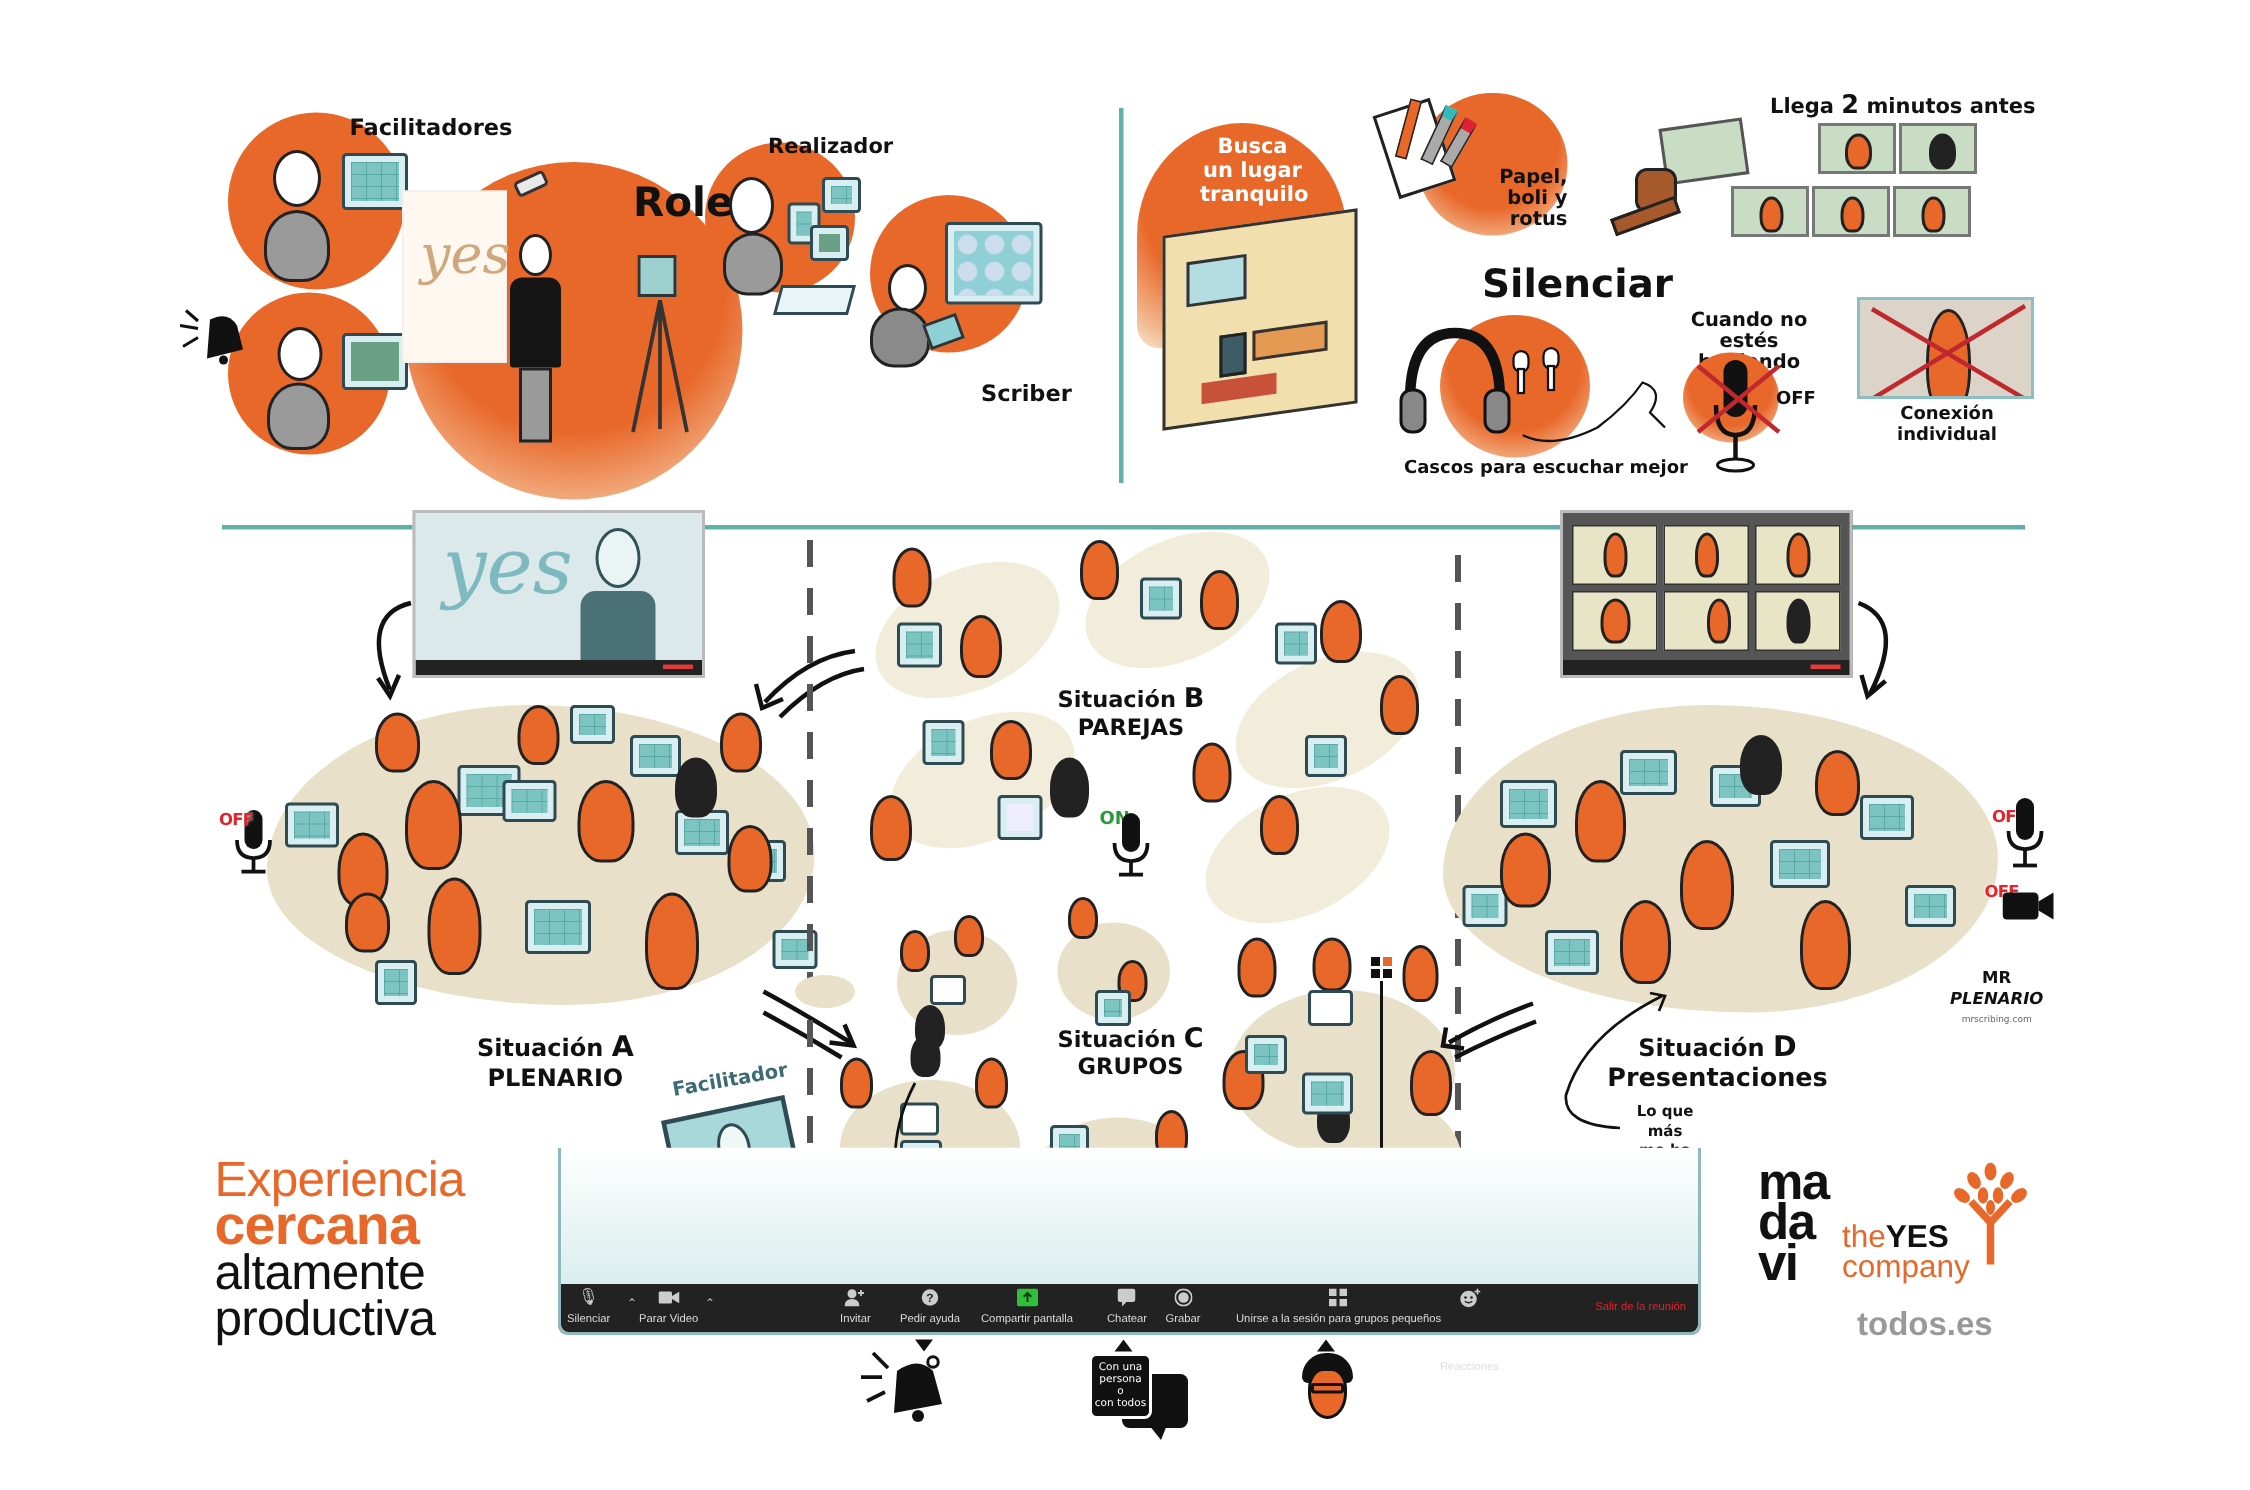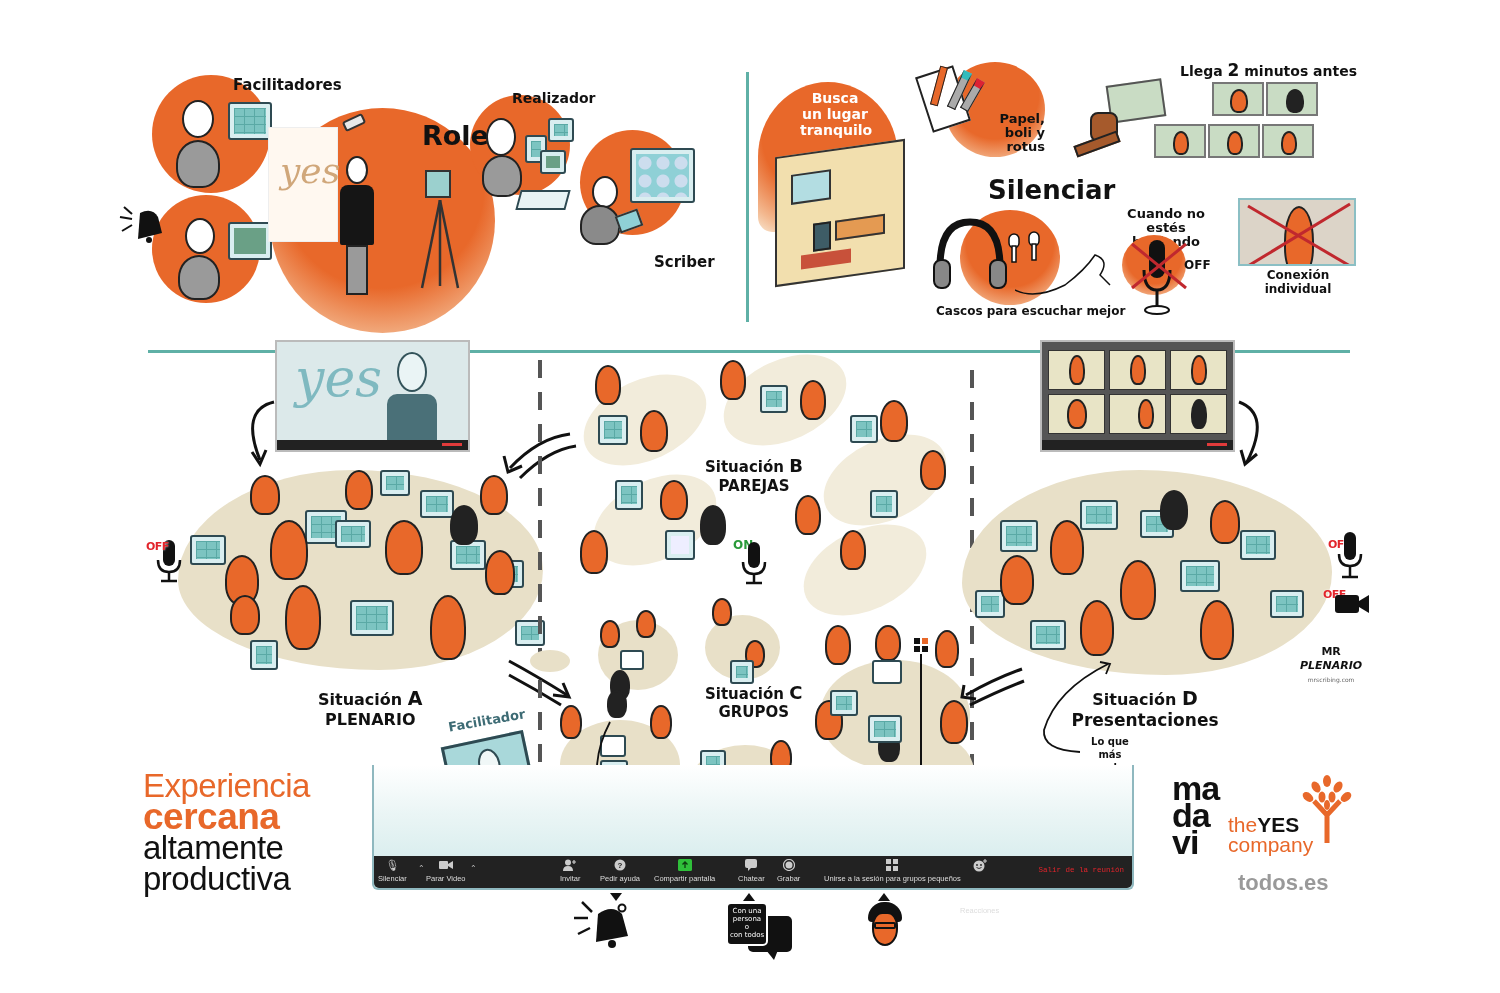--- a/index.html
+++ b/index.html
@@ -24,21 +24,21 @@
   .mic svg, .cam svg, .bell svg { display: block; }
   .arrow svg { display: block; overflow: visible; }
 
   
   .zoom-window { position: absolute; left: 372px; top: 765px; width: 762px; height: 125px; border: 2px solid #8fb8bf; border-top: none; background: linear-gradient(#ffffff 0%, #eaf5f5 40%, #cfe9ea 100%); border-radius: 0 0 6px 6px; }
   .toolbar { position: absolute; left: 0; right: 0; bottom: 0; height: 32px; background: #222; display: block; border-radius: 0 0 5px 5px; }
   .tb-item { position: absolute; top: 2px; display: flex; flex-direction: column; align-items: center; color: #ddd; font-size: 7.5px; font-family: "Liberation Sans", sans-serif; white-space: nowrap; }
   .tb-icon { width: 14px; height: 14px; display: flex; align-items: center; justify-content: center; color: #ccc; font-size: 11px; line-height: 1; }
   .tb-label { margin-top: 2px; }
   .tb-caret { position: absolute; top: 8px; color: #bbb; font-size: 8px; }
-  .leave { position: absolute; right: 8px; top: 10px; color: #e2242b; font-size: 7.5px; font-family: Liberation Mono, monospace; }
+  .leave { position: absolute; right: 8px; top: 10px; color: #e2242b; font-size: 7.5px; font-family: Liberation Sans, sans-serif; }
   .tri { position: absolute; width: 0; height: 0; border-left: 6px solid transparent; border-right: 6px solid transparent; }
   .tri.down { border-top: 8px solid #111; }
   .tri.up { border-bottom: 8px solid #111; }
 
   .tagline { position: absolute; left: 143px; top: 770px; font-family: "Liberation Sans", sans-serif; font-size: 33px; line-height: 31px; letter-spacing: -0.5px; }
   .tagline .o { color: #e8682a; }
   .tagline .k { color: #111; }
 
   .logo { position: absolute; left: 1172px; top: 775px; }
   .logo .madavi { font-family: "Liberation Sans", sans-serif; font-weight: bold; font-size: 34px; line-height: 27px; letter-spacing: -1px; color: #111; }

